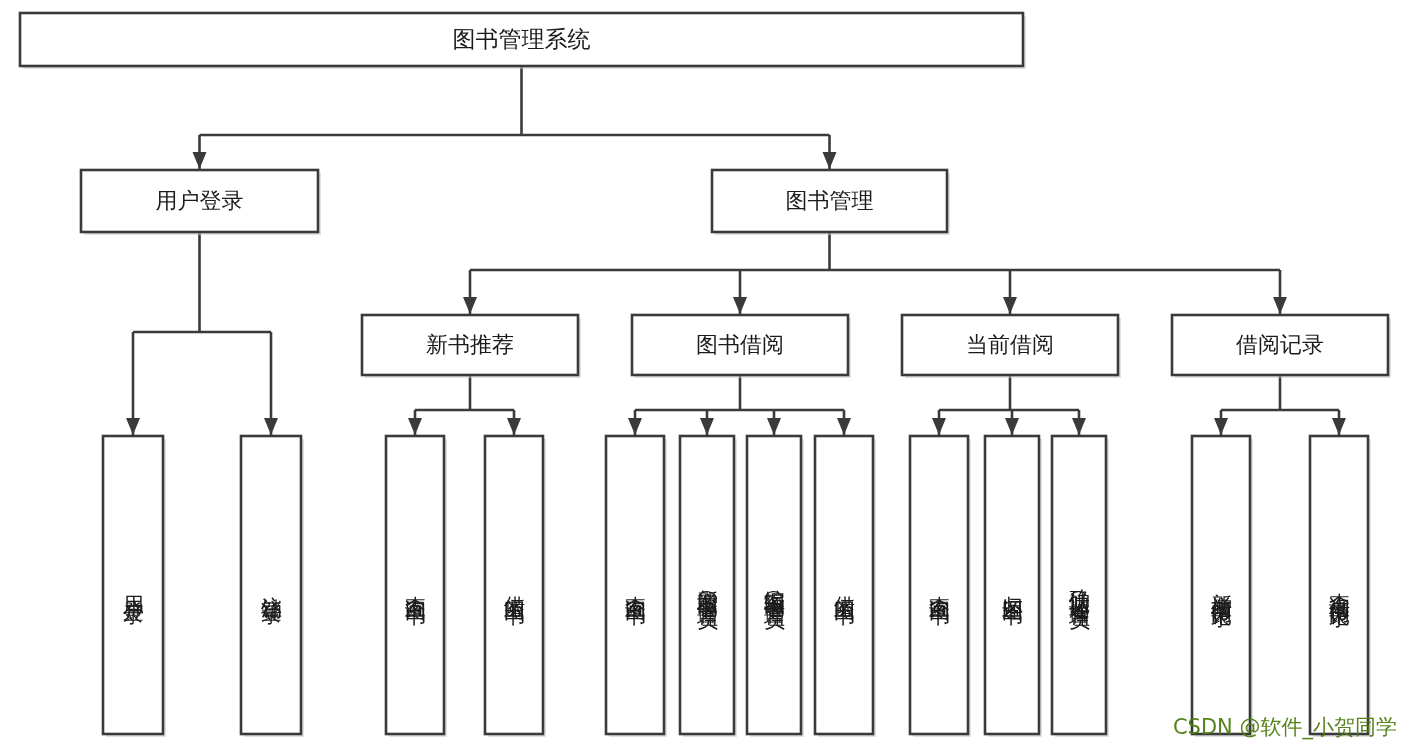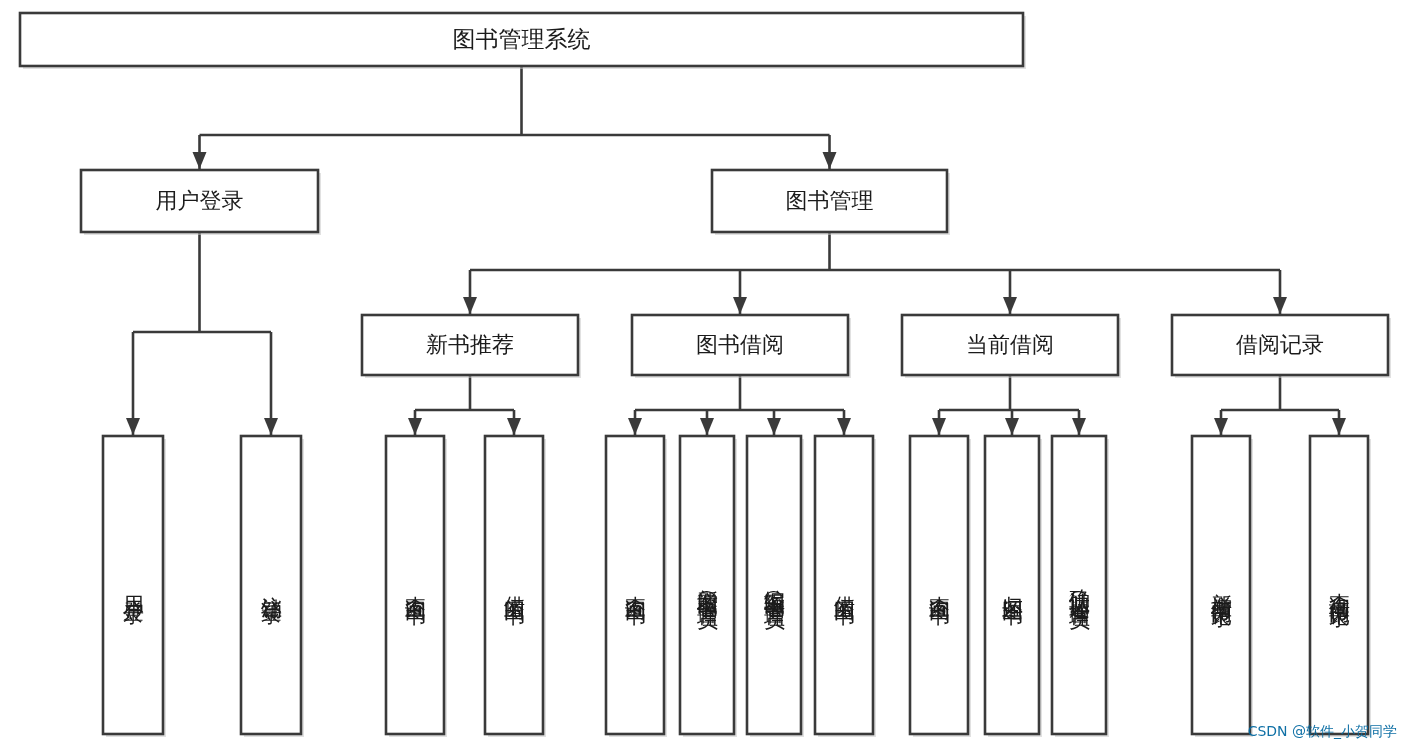--- a/index.html
+++ b/index.html
@@ -67,22 +67,22 @@
     line-height: 1.28;
     color: #1b1b1b;
     letter-spacing: 3px;
     white-space: nowrap;
   }
   #watermark {
     position: absolute;
     right: 8px;
     bottom: 6px;
     font-family: "DejaVu Sans", "Liberation Sans", sans-serif;
-    font-size: 14px;
-    color: #0369a1;
+    font-size: 21px;
+    color: #4d7c0f;
     opacity: 0.95;
     white-space: nowrap;
     pointer-events: none;
   }
 </style>
 </head>
 <body>
 
 <svg id="diagram" viewBox="0 0 1405 747">
   <g id="connectors">

